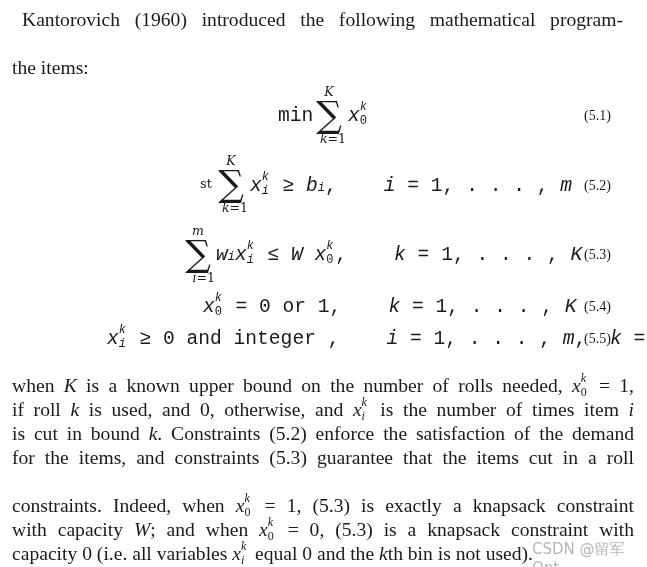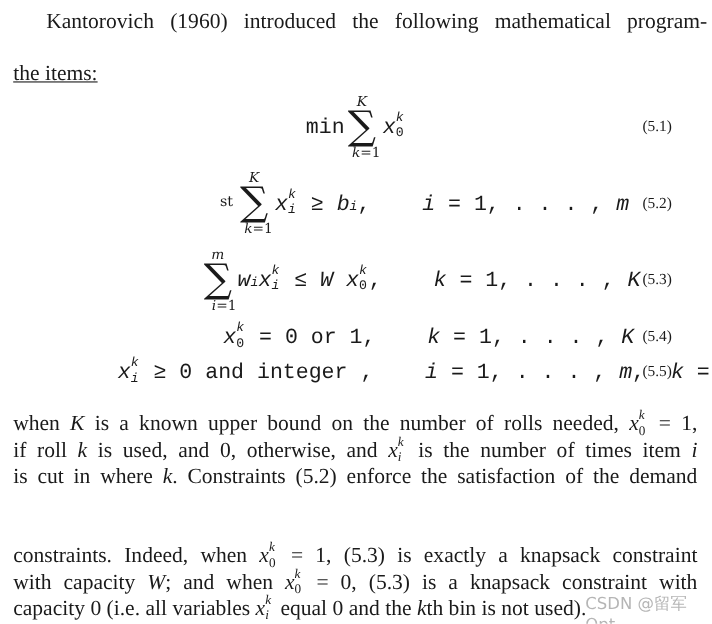--- a/index.html
+++ b/index.html
@@ -9,21 +9,21 @@
     color: #1a1a1a;
   }
   .page { position: absolute; left: 0; top: 0; width: 647px; height: 567px; }
   .line {
     position: absolute; left: 12px; width: 622px;
     font-family: "Liberation Serif", "DejaVu Serif", serif;
     font-size: 19.6px; line-height: 24px; white-space: nowrap;
     text-align: justify; text-align-last: justify;
   }
   .line.last { text-align-last: left; }
-  .line.indent { left: 42px; width: 601px; }
+  .line.indent { left: 22px; width: 601px; }
   i, .mi { font-style: italic; }
   .sub { font-size: 12px; position: relative; }
   .supsub { display: inline-block; position: relative; width: 9px; height: 20px; vertical-align: -4px; }
   .supsub .sp { position: absolute; left: 0; top: -4px; font-size: 12px; font-style: italic; line-height: 12px; }
   .supsub .sb { position: absolute; left: 0; top: 10px; font-size: 12px; line-height: 12px; }
   .supsub.it .sb { font-style: italic; }
   .eq {
     position: absolute; font-family: Liberation Mono, monospace;
     font-size: 19.6px; white-space: nowrap; line-height: 24px;
   }
@@ -39,21 +39,21 @@
     font-family: "DejaVu Sans", "Liberation Sans", sans-serif;
     font-size: 15px; color: rgba(120,120,120,0.55); letter-spacing: 0px; margin-left: 30px;
   }
 </style>
 </head>
 <body>
 
 <div class="page">
 
   <div class="line indent" style="top:8px;">Kantorovich (1960) introduced the following mathematical program-</div>
-  <div class="line last" style="top:56px;text-decoration:underline;">the items:</div>
+  <div class="line last" style="top:56px;">the items:</div>
 
   <div>
     <span class="eq" style="left:278px; top:104px;">min</span>
     <span class="sigma" style="left:312px; top:85px;">
       <span class="top">K</span>
       <span class="sym">∑</span>
       <span class="bot"><i>k</i>=1</span>
     </span>
     <span class="eq" style="left:348px; top:104px;"><i>x</i><span class="supsub"><span class="sp">k</span><span class="sb">0</span></span></span>
     <span class="eqnum" style="top:104px;">(5.1)</span>
@@ -85,19 +85,20 @@
     <span class="eqnum" style="top:295px;">(5.4)</span>
   </div>
 
   <div>
     <span class="eq" style="left:107px; top:327px;"><i>x</i><span class="supsub it"><span class="sp">k</span><span class="sb">i</span></span> ≥ 0 and integer ,&nbsp;&nbsp;&nbsp;&nbsp;<i>i</i> = 1, . . . , <i>m</i>,&nbsp; <i>k</i> = 1, . . . , <i>K</i></span>
     <span class="eqnum" style="top:327px;">(5.5)</span>
   </div>
 
   <div class="line" style="top:374px;"><span>when </span><i>K</i><span> is a known upper bound on the number of rolls needed, </span><i>x</i><span class="supsub"><span class="sp">k</span><span class="sb">0</span></span><span> = 1,</span></div>
   <div class="line" style="top:398px;"><span>if roll </span><i>k</i><span> is used, and 0, otherwise, and </span><i>x</i><span class="supsub it"><span class="sp">k</span><span class="sb">i</span></span><span> is the number of times item </span><i>i</i></div>
-  <div class="line" style="top:422px;"><span>is cut in where </span><i>k</i><span>. Constraints (5.2) enforce the satisfaction of the demand</span></div>
+  <div class="line" style="top:422px;"><span>is cut in bound </span><i>k</i><span>. Constraints (5.2) enforce the satisfaction of the demand</span></div>
+  <div class="line" style="top:446px;">for the items, and constraints (5.3) guarantee that the items cut in a roll</div>
   <div class="line" style="top:494px;"><span>constraints. Indeed, when </span><i>x</i><span class="supsub"><span class="sp">k</span><span class="sb">0</span></span><span> = 1, (5.3) is exactly a knapsack constraint</span></div>
   <div class="line" style="top:518px;"><span>with capacity </span><i>W</i><span>; and when </span><i>x</i><span class="supsub"><span class="sp">k</span><span class="sb">0</span></span><span> = 0, (5.3) is a knapsack constraint with</span></div>
   <div class="line last" style="top:542px;"><span>capacity 0 (i.e. all variables </span><i>x</i><span class="supsub it"><span class="sp">k</span><span class="sb">i</span></span><span> equal 0 and the </span><i>k</i><span>th bin is not used).</span></div>
 
   <div class="watermark">CSDN @留军Opt</div>
 </div>
 
 </body></html>

